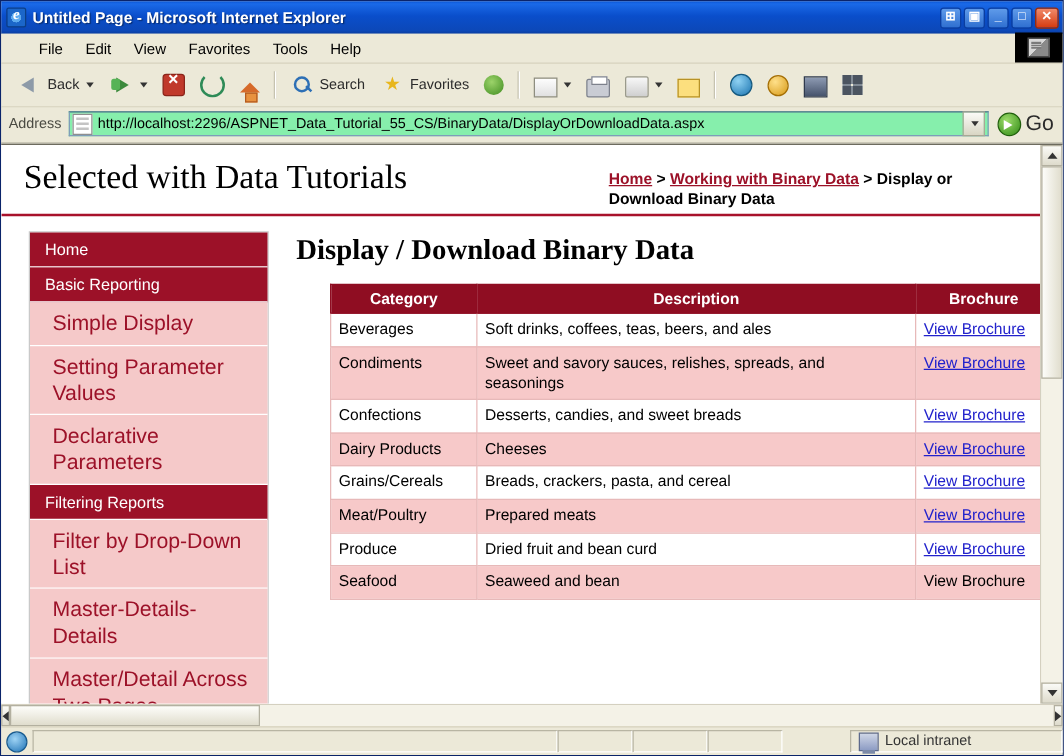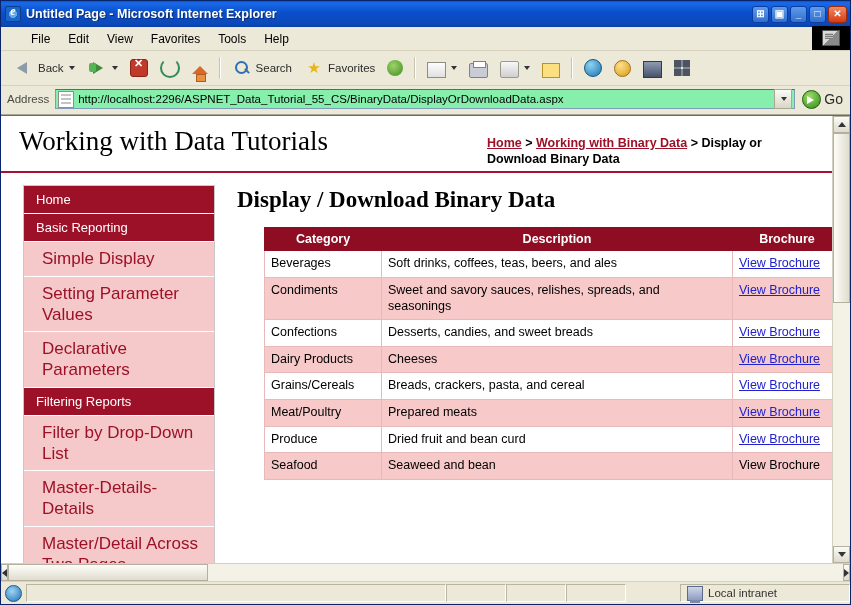--- a/index.html
+++ b/index.html
@@ -341,21 +341,21 @@
   }
   .addr-input .drop {
     width: 16px; height: 18px;
     background: linear-gradient(to bottom, #fbfbf7, #d9d6c4);
     border: 1px solid #a9a795;
     display: flex; align-items: center; justify-content: center;
     flex: none;
   }
   .go-btn {
     display: flex; align-items: center; gap: 3px;
-    font-size: 14px; color: #2b2b2b;
+    font-size: 17px; color: #2b2b2b;
     padding: 1px 3px;
   }
   .go-arrow {
     width: 17px; height: 17px;
     border-radius: 50%;
     background: radial-gradient(circle at 38% 32%, #9ddc6b, #2f8a14);
     border: 1px solid #1f5e0b;
     position: relative;
   }
   .go-arrow::after {
@@ -694,21 +694,21 @@
       <span class="go-arrow"></span>
       <span>Go</span>
     </div>
   </div>
 
   <div class="page-area">
     <div class="page-scroll-wrap">
       <div class="page-content">
 
         <div class="site-header">
-          <div class="site-title">Working with Data Tutorials</div>
+          <div class="site-title">Selected with Data Tutorials</div>
           <div class="breadcrumb">
             <a href="#">Home</a><span> &gt; </span><a href="#">Working with Binary Data</a><span> &gt; </span><span>Display or Download Binary Data</span>
           </div>
         </div>
 
         <div class="body-cols">
 
           <div class="sidebar">
             <div class="nav-top">Home</div>
             <div class="nav-top">Basic Reporting</div>

